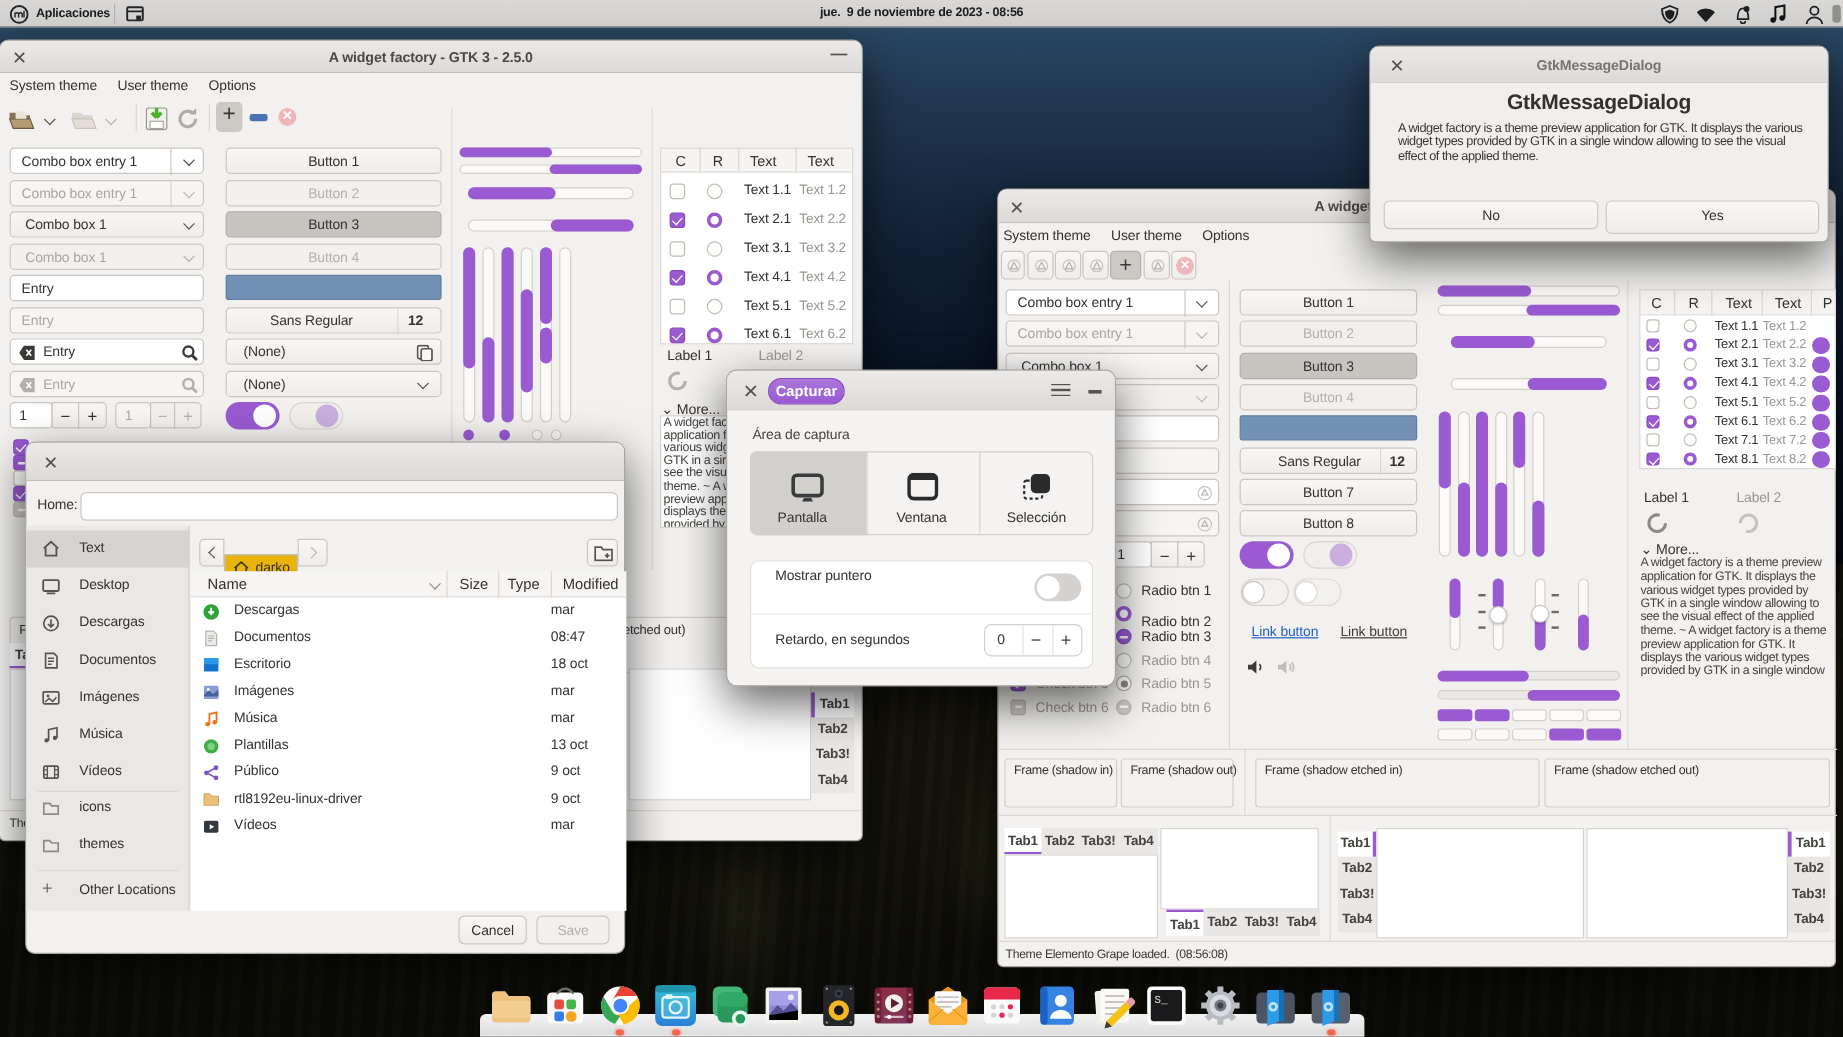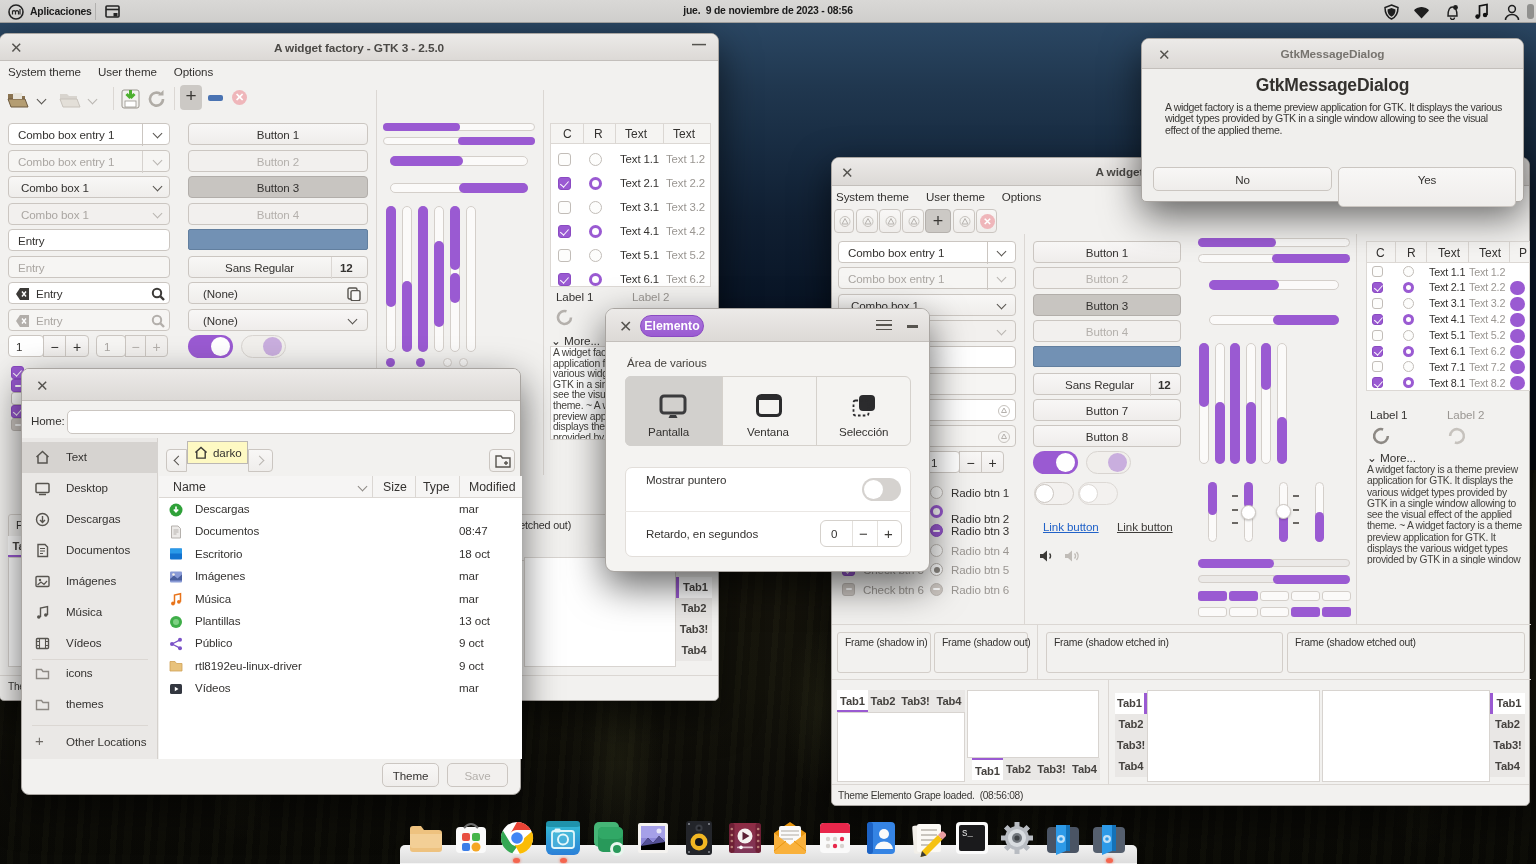--- a/index.html
+++ b/index.html
@@ -355,21 +355,21 @@
         <path d="M1.5 3.5 h5 l1.5 2 h5.5 v7 h-12 z" fill="none" stroke="#8d8984" stroke-width="1.4"></path>
       </svg>
       <span class="lbl" style="left:44px;top:328px">themes</span>
  <div class="seph" style="left:10px;top:356px;width:116px"></div>
  <span class="abs" style="left:13px;top:363px;font-size:15px;color:#6e6a66">+</span>
       <span class="lbl" style="left:44px;top:366px">Other Locations</span>
 
  <div class="btn" style="left:144px;top:80px;width:21px;height:23px;border-radius:4px 0 0 4px">
         <div class="chev" style="left:8px;top:7px;transform:rotate(135deg)"></div>
       </div>
- <div class="abs" style="left:165px;top:72px;width:61px;height:23px;background:#fef9c3;border:1px solid #bcb8b4">
+ <div class="abs" style="left:165px;top:93px;width:61px;height:23px;background:#eab308;border:1px solid #bcb8b4">
   <svg class="abs" style="left:6px;top:4px" width="14" height="14" viewBox="0 0 15 15">
           <path d="M1.5 7 L7.5 1.5 L13.5 7 M3 6 v7 h9 v-7" fill="none" stroke="#3c3a37" stroke-width="1.5"></path>
         </svg>
   <span class="lbl" style="left:25px;top:4px">darko</span>
  </div>
  <div class="btn" style="left:226px;top:80px;width:25px;height:23px;border-radius:0 4px 4px 0">
         <div class="chev dim" style="left:7px;top:7px;transform:rotate(-45deg)"></div>
       </div>
  <div class="btn" style="left:467px;top:80px;width:26px;height:23px">
   <svg class="abs" style="left:5px;top:4px" width="16" height="14" viewBox="0 0 16 14">
@@ -440,21 +440,21 @@
       </svg>
 <span class="lbl" style="left:173px;top:289.8px">rtl8192eu-linux-driver</span>
 <span class="lbl" style="left:437px;top:289.8px">9 oct</span>
 <svg class="abs" style="left:147px;top:312.7px" width="14" height="14" viewBox="0 0 14 14">
         <rect x="1" y="2" width="12" height="10" rx="1.5" fill="#333740"></rect>
         <path d="M5.8 4.8 L9.5 7 L5.8 9.2 z" fill="#fff"></path>
       </svg>
 <span class="lbl" style="left:173px;top:312.2px">Vídeos</span>
 <span class="lbl" style="left:437px;top:312.2px">mar</span>
 
- <div class="btn" style="left:360px;top:394px;width:57px;height:24px;line-height:23px;border-radius:5px">Theme</div>
+ <div class="btn" style="left:360px;top:394px;width:57px;height:24px;line-height:23px;border-radius:5px">Cancel</div>
  <div class="btn dis" style="left:425px;top:394px;width:61px;height:24px;line-height:23px;border-radius:5px">Save</div>
 </div>
 
 <div class="win" id="winB" style="left:831px;top:157px;width:699px;height:649px">
 <div class="tb" style="height:28px"></div>
       <div class="ttl" style="top:7px">A widget factory - GTK 3 - 2.5.0</div>
 <div class="wx" style="left:9px;top:6px">✕</div>
 <div class="mbar" style="left:4px;top:32px"><span>System theme</span><span>User theme</span><span>Options</span></div>
 <div class="btn" style="left:2px;top:51px;width:20px;height:24px">
         <svg style="position:absolute;left:4px;top:6px" width="12" height="11" viewBox="0 0 12 11">
@@ -735,26 +735,26 @@
 <div class="tab sel" style="left:658px;top:535px;width:35px;height:21px;line-height:21px;border-left:3px solid #9a5ad2">Tab1</div>
 <div class="tab" style="left:658px;top:556px;width:35px;height:21px;line-height:21px">Tab2</div>
 <div class="tab" style="left:658px;top:577px;width:35px;height:21px;line-height:21px">Tab3!</div>
 <div class="tab" style="left:658px;top:598px;width:35px;height:21px;line-height:21px">Tab4</div>
 <div class="seph" style="left:0;top:626px;width:697px"></div>
 <span class="sb abs" style="left:6px;top:632px">Theme Elemento Grape loaded.&nbsp;&nbsp;(08:56:08)</span>
 </div>
 <div class="win" id="capt" style="left:605px;top:308px;width:325px;height:264px;border-radius:9px;background:#f4f3f1">
  <div class="tb" style="height:33px;border-radius:8px 8px 0 0"></div>
  <div class="wx" style="left:13px;top:8px;font-size:16px">✕</div>
- <div class="abs" style="left:34px;top:6px;width:64px;height:22px;background:linear-gradient(#ab75dc,#9a5ad2);border:1px solid #8a4ac2;border-radius:13px;color:#fff;font-size:12.3px;font-weight:700;text-align:center;line-height:21px">Elemento</div>
+ <div class="abs" style="left:34px;top:6px;width:64px;height:22px;background:linear-gradient(#ab75dc,#9a5ad2);border:1px solid #8a4ac2;border-radius:13px;color:#fff;font-size:12.3px;font-weight:700;text-align:center;line-height:21px">Capturar</div>
  <div class="abs" style="left:270px;top:11px;width:16px;height:10px;border-top:1.6px solid #57544f;border-bottom:1.6px solid #57544f">
         <div style="margin-top:3px;height:1.6px;background:#57544f"></div>
       </div>
  <div class="abs" style="left:301px;top:16px;width:11px;height:2.6px;background:#57544f"></div>
- <span class="lbl" style="left:21px;top:47px;color:#47443f">Área de various</span>
+ <span class="lbl" style="left:21px;top:47px;color:#47443f">Área de captura</span>
  <div class="abs" style="left:19px;top:67px;width:286px;height:70px;background:#f4f3f1;border:1px solid #d5d1cc;border-radius:6px"></div>
  <div class="abs" style="left:19px;top:67px;width:97px;height:70px;background:#d2d0cd;border-radius:6px 0 0 6px"></div>
  <div class="sepv" style="left:116px;top:67px;height:70px;background:#d5d1cc"></div>
  <div class="sepv" style="left:210px;top:67px;height:70px;background:#d5d1cc"></div>
  <svg class="abs" style="left:53px;top:85px" width="28" height="26" viewBox="0 0 28 26">
         <rect x="2" y="2" width="24" height="17" rx="3" fill="none" stroke="#3b3b3d" stroke-width="3"></rect>
         <path d="M11 21 h6 l1.5 3 h-9 z" fill="#3b3b3d"></path>
       </svg>
  <svg class="abs" style="left:150px;top:85px" width="26" height="24" viewBox="0 0 26 24">
         <rect x="1.5" y="1.5" width="23" height="20" rx="4" fill="none" stroke="#2b2b2d" stroke-width="3"></rect>
@@ -781,21 +781,21 @@
   <span class="abs" style="left:63px;top:4px;font-size:15px;color:#3c3a37">+</span>
  </div>
 </div>
 <div class="win" id="msg" style="left:1141px;top:38px;width:383px;height:164px;background:#f0efed">
  <div class="tb" style="height:30px"></div>
  <div class="ttl" style="top:8px;color:#77746f">GtkMessageDialog</div>
  <div class="wx" style="left:16px;top:7px">✕</div>
  <div class="abs" style="left:0;top:36px;width:100%;text-align:center;font-size:17.5px;letter-spacing:-.2px;font-weight:700;color:#33312e">GtkMessageDialog</div>
  <div class="abs" id="msgp" style="left:23px;top:63px;width:340px;font-size:10.6px;letter-spacing:-.38px;line-height:11.4px;color:#3a3835;white-space:nowrap">A widget factory is a theme preview application for GTK. It displays the various<br>widget types provided by GTK in a single window allowing to see the visual<br>effect of the applied theme.</div>
  <div class="btn" style="left:11px;top:128px;width:179px;height:24px;line-height:23px;border-radius:5px">No</div>
- <div class="btn" style="left:196px;top:128px;width:178px;height:40px;line-height:23px;border-radius:5px">Yes</div>
+ <div class="btn" style="left:196px;top:128px;width:178px;height:28px;line-height:23px;border-radius:5px">Yes</div>
 </div>
 
 <div id="panel">
  <svg class="abs" style="left:8px;top:3.5px" width="16" height="16" viewBox="0 0 16 16">
         <circle cx="8" cy="8" r="7" fill="none" stroke="#242424" stroke-width="1.6"></circle>
         <path d="M4.5 6.5 v4 M4.5 7.5 q1.5-1.8 3 0 v3 M7.5 7.5 q1.5-1.8 3 0 v3 M12 5 v5.5" fill="none" stroke="#242424" stroke-width="1.2"></path>
       </svg>
  <span class="abs" style="left:30px;top:5.5px;font-weight:700;color:#1b1b1b;font-size:10.4px;letter-spacing:-.2px">Aplicaciones</span>
  <div class="sepv" style="left:95px;top:3px;height:17px;background:#b2b1af"></div>
  <svg class="abs" style="left:105px;top:4.5px" width="15" height="14" viewBox="0 0 15 14">

